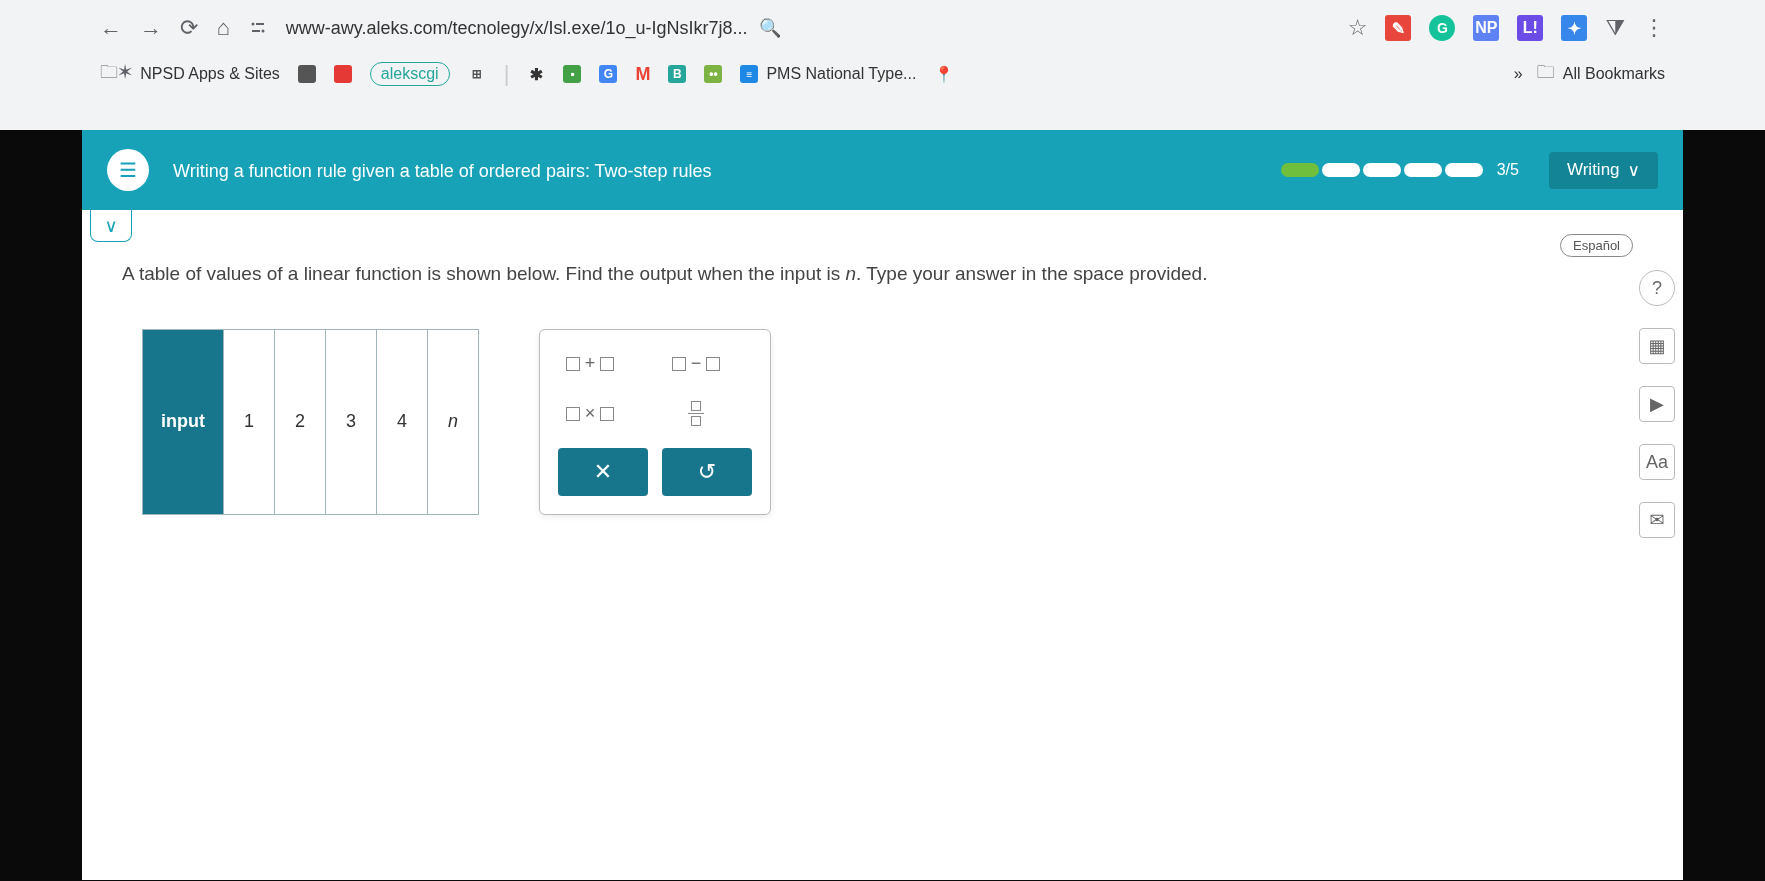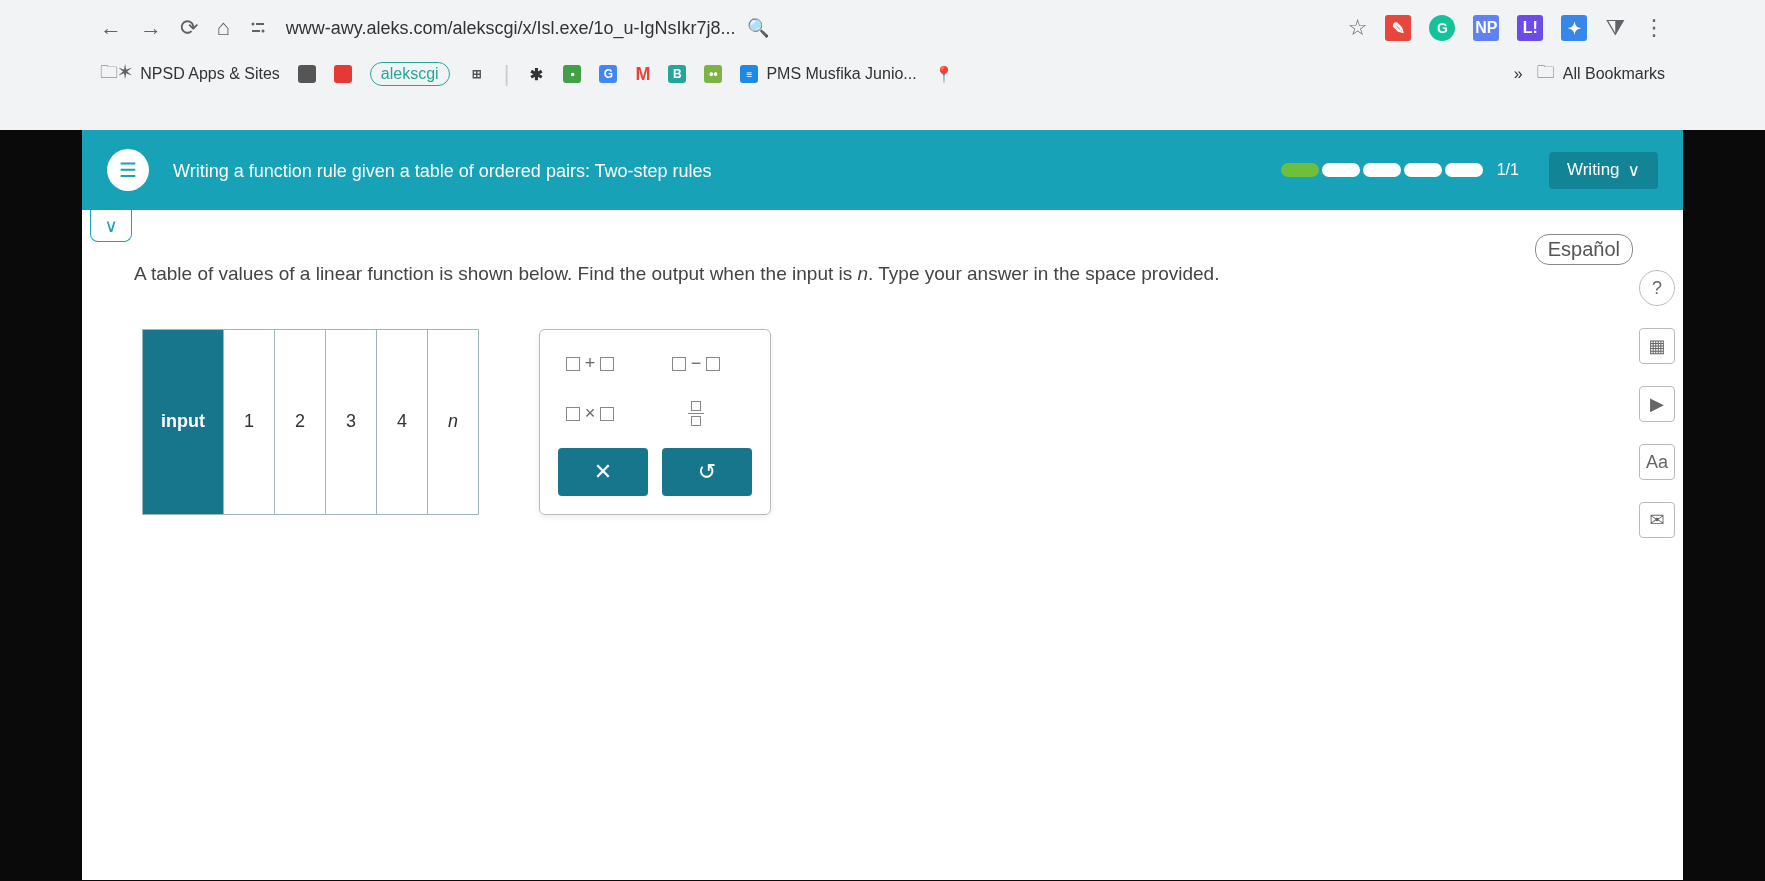--- a/index.html
+++ b/index.html
@@ -32,22 +32,22 @@
     .header-top { font-size:15px; display:flex; align-items:center; gap:8px; }
     .header-title { font-size:18px; font-weight:400; margin-top:2px; }
     .progress-section { display:flex; align-items:center; gap:14px; }
     .progress-pills { display:flex; gap:3px; }
     .pill { width:38px; height:14px; border-radius:7px; background:#fff; }
     .pill.filled { background:#6fbf3c; }
     .progress-text { color:#fff; font-size:16px; }
     .user-btn { background:#138496; padding:8px 18px; border-radius:4px; font-size:17px; display:flex; align-items:center; gap:8px; margin-left:30px; }
     .content-wrapper { background:#fff; margin:0 82px; padding: 0; position:relative; height:670px; }
     .collapse-tab { position:absolute; top:0; left:8px; width:42px; height:32px; background:#fff; border:1px solid #17a2b8; border-top:none; border-radius:0 0 8px 8px; display:flex; align-items:center; justify-content:center; color:#17a2b8; font-size:18px; }
-    .espanol-btn { position:absolute; top:24px; right:50px; border:1px solid #888; border-radius:14px; padding:3px 12px; font-size:20px; color:#555; background:#fff; }
-    .question-text { padding:50px 40px 20px 52px; font-size:19px; color:#444; line-height:1.5; }
+    .espanol-btn { position:absolute; top:24px; right:50px; border:1px solid #888; border-radius:14px; padding:3px 12px; font-size:13px; color:#555; background:#fff; }
+    .question-text { padding:50px 40px 20px 40px; font-size:19px; color:#444; line-height:1.5; }
     .question-text em { font-style:italic; }
     .table-and-palette { display:flex; gap:60px; padding:0 0 0 60px; margin-top:20px; }
     table.data-table { border-collapse: collapse; }
     table.data-table th { background:#17768b; color:#fff; font-weight:600; padding:24px 18px; font-size:18px; border:1px solid #9fb5bb; text-align:center; }
     table.data-table td { padding:16px 20px; text-align:center; font-size:18px; color:#333; border:1px solid #9fb5bb; background:#fff; }
     td.input-cell { position:relative; min-width:90px; }
     .answer-input { width:16px; height:28px; border:1px solid #17a2b8; background:#e0f4f8; display:inline-block; }
     .palette { border:1px solid #bbb; border-radius:6px; padding:18px 18px; background:#fff; box-shadow:0 2px 6px rgba(0,0,0,0.08); }
     .palette-grid { display:grid; grid-template-columns: 1fr 1fr; gap:18px; margin-bottom:18px; }
     .palette-item { display:flex; align-items:center; justify-content:center; width:64px; height:32px; font-size:18px; color:#666; cursor:pointer;}
@@ -75,21 +75,21 @@
     <span class="nav-icon">⌂</span>
     <span class="nav-icon">
       <svg width="20" height="20" viewBox="0 0 20 20">
           <circle cx="5" cy="6" r="1.5" fill="#5f6368"></circle>
           <rect x="8" y="5" width="8" height="2" fill="#5f6368"></rect>
           <circle cx="15" cy="13" r="1.5" fill="#5f6368"></circle>
           <rect x="4" y="12" width="8" height="2" fill="#5f6368"></rect>
         </svg>
     </span>
     <div class="url-text">
-      <span>www-awy.aleks.com/alekscgi/x/Isl.exe/1o_u-IgNsIkr7j8...</span>
+      <span>www-awy.aleks.com/tecnolegy/x/Isl.exe/1o_u-IgNsIkr7j8...</span>
       <span class="url-zoom">🔍</span>
     </div>
     <span class="nav-icon">☆</span>
     <div class="toolbar-icons">
       <span class="toolbar-icon t-red">✎</span>
       <span class="toolbar-icon t-grammarly">G</span>
       <span class="toolbar-icon t-np">NP</span>
       <span class="toolbar-icon t-li">L!</span>
       <span class="toolbar-icon t-blue">✦</span>
       <span class="t-puzzle">⧩</span>
@@ -107,21 +107,21 @@
     <span class="bm-sq" style="color:#555">⊞</span>
     <span class="bm-sep">|</span>
     <span class="bm-sq" style="font-size:16px">✱</span>
     <span class="bm-sq" style="background:#43a047;color:#fff">▪</span>
     <span class="bm-sq" style="background:#4285f4;color:#fff">G</span>
     <span style="font-size:18px;font-weight:bold"><span style="color:#ea4335">M</span></span>
     <span class="bm-sq" style="background:#26a69a;color:#fff">B</span>
     <span class="bm-sq" style="background:#7cb342;color:#fff">••</span>
     <div class="bm-item">
       <span class="bm-sq" style="background:#1e88e5;color:#fff;font-size:10px">≡</span>
-      <span>PMS Musfika Junio...</span>
+      <span>PMS National Type...</span>
     </div>
     <span>📍</span>
     <div class="bm-right">
       <span>»</span>
       <div class="bm-item">
         <span class="bm-folder">🗀</span>
         <span>All Bookmarks</span>
       </div>
     </div>
   </div>
@@ -134,21 +134,21 @@
       <div class="header-title">Writing a function rule given a table of ordered pairs: Two-step rules</div>
     </div>
     <div class="progress-section">
       <div class="progress-pills">
         <div class="pill filled"></div>
         <div class="pill"></div>
         <div class="pill"></div>
         <div class="pill"></div>
         <div class="pill"></div>
       </div>
-      <span class="progress-text">1/1</span>
+      <span class="progress-text">3/5</span>
     </div>
     <div class="user-btn">
       <span>Writing</span>
       <span>∨</span>
     </div>
   </div>
 
   <div class="content-wrapper">
     <div class="collapse-tab">∨</div>
     <div class="espanol-btn">Español</div>

